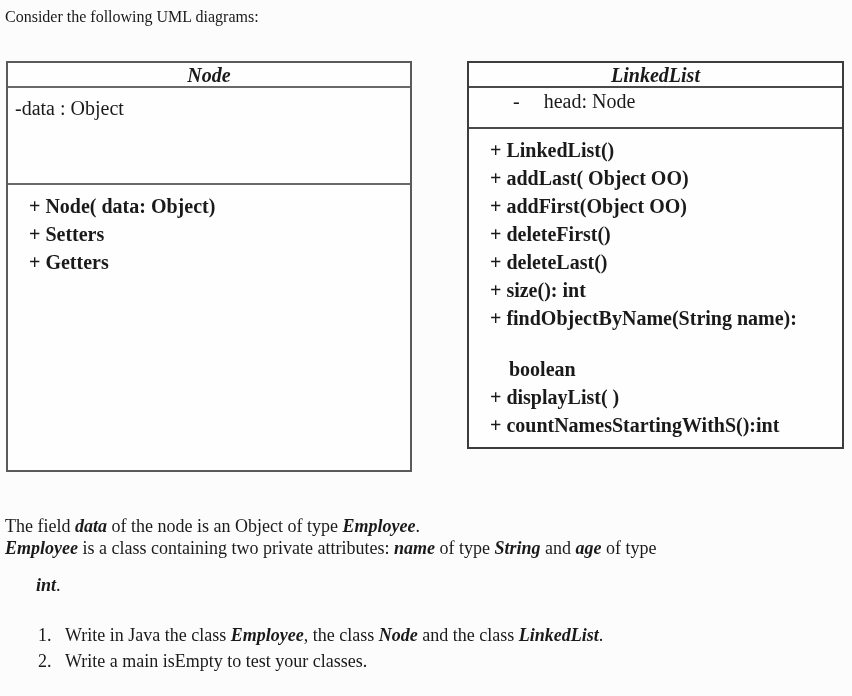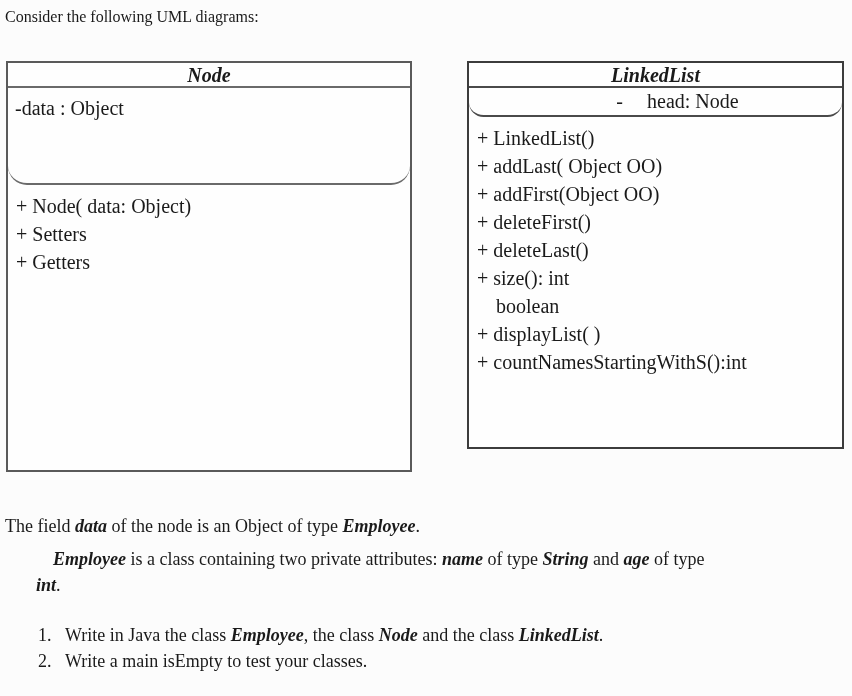--- a/index.html
+++ b/index.html
@@ -36,38 +36,38 @@
     border: 2px solid #3c3c3c;
   }
   #linkedlist-box .sep { border-bottom: 2px solid #4a4a4a; }
 
   .uml-title {
     height: 25px; line-height: 24px;
     text-align: center;
     font-weight: bold; font-style: italic;
     flex: 0 0 auto;
   }
-  .uml-attrs { flex: 0 0 auto; border-radius: 19px; }
+  .uml-attrs { flex: 0 0 auto; }
   #node-box .uml-attrs { height: 97px; padding: 6px 4px 0 7px; }
   #linkedlist-box .uml-attrs {
-    height: 29px; line-height: 27px; padding-left: 44px; text-align: center;
+    height: 41px; line-height: 27px; padding-left: 44px;
   }
   #linkedlist-box .uml-attrs .attr-text { margin-left: 24px; }
-  .uml-methods { flex: 1 1 auto; padding: 7px 4px 0 8px; }
+  .uml-methods { flex: 1 1 auto; padding: 7px 4px 0 21px; font-weight: bold; }
   .uml-line { line-height: 28px; white-space: nowrap; }
-  .uml-line.indent { padding-left: 19px; }
+  .uml-line.indent { padding-left: 19px; margin-top: 23px; }
 
   
   .para {
     left: 5px;
     font-size: 18px; line-height: 27px;
     white-space: nowrap;
   }
   #p1 { top: 513px; }
-  #p2-line1 { top: 546px; margin-left: 48px; }
+  #p2-line1 { top: 535px; }
   #p2-line2 { top: 572px; margin-left: 31px; }
 
   .task-row {
     left: 0; width: 852px;
     font-size: 18px; line-height: 26px;
     white-space: nowrap;
   }
   #task1 { top: 622px; }
   #task2 { top: 648px; }
   .task-num { position: absolute; left: 38px; }
@@ -95,20 +95,21 @@
   <div class="uml-attrs sep">
     <span>-</span><span class="attr-text">head: Node</span>
   </div>
   <div class="uml-methods">
     <div class="uml-line">+ LinkedList()</div>
     <div class="uml-line">+ addLast( Object OO)</div>
     <div class="uml-line">+ addFirst(Object OO)</div>
     <div class="uml-line">+ deleteFirst()</div>
     <div class="uml-line">+ deleteLast()</div>
     <div class="uml-line">+ size(): int</div>
+    <div class="uml-line">+ findObjectByName(String name):</div>
     <div class="uml-line indent">boolean</div>
     <div class="uml-line">+ displayList( )</div>
     <div class="uml-line">+ countNamesStartingWithS():int</div>
   </div>
 </div>
 
 <div id="p1" class="para abs">
   <span>The field </span><span class="bi">data</span><span> of the node is an Object of type </span><span class="bi">Employee</span><span>.</span>
 </div>
 

